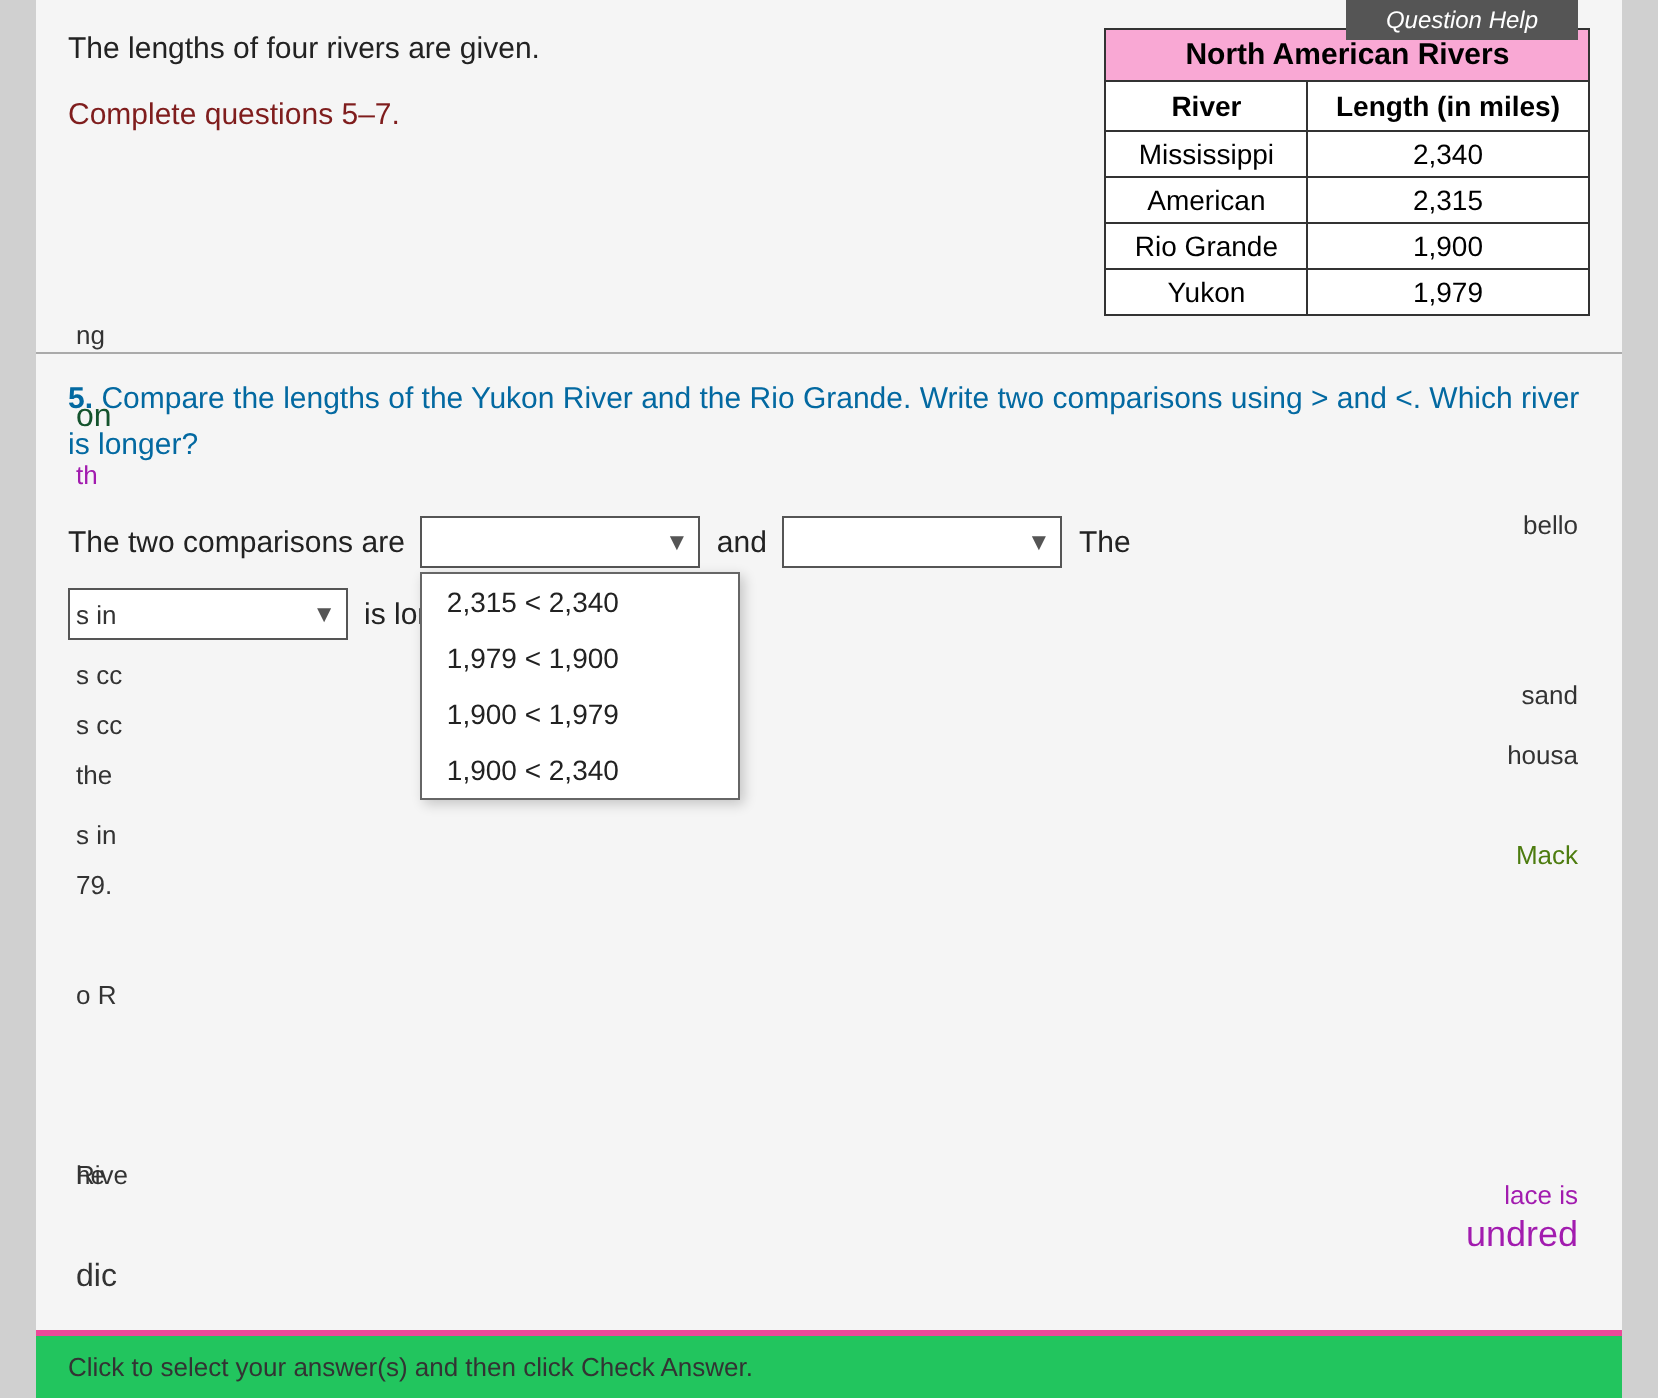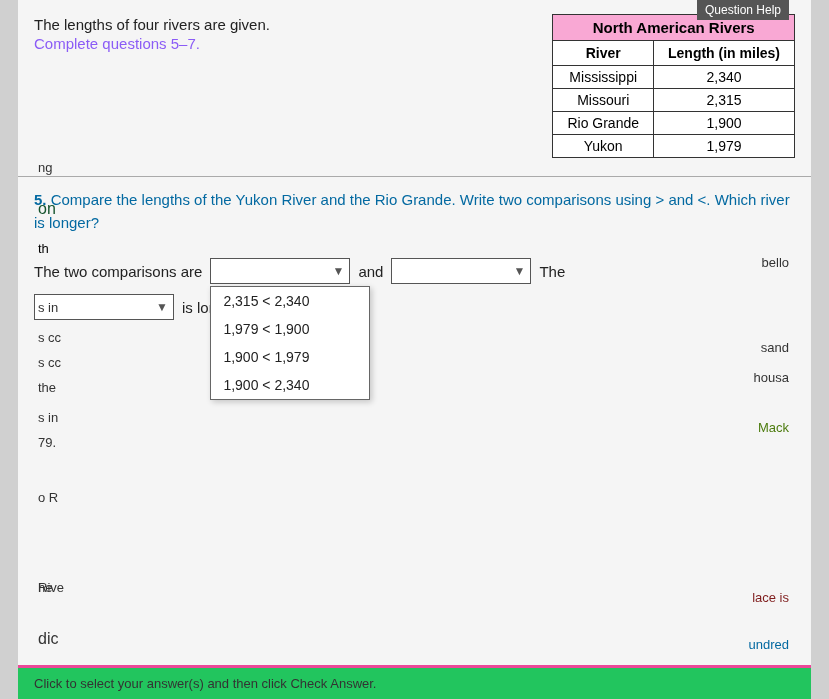--- a/index.html
+++ b/index.html
@@ -44,26 +44,26 @@
       display: flex;
       padding: 14px 16px 0 16px;
       gap: 20px;
     }
     .intro-text {
       flex: 1;
     }
     .intro-title {
       font-size: 15px;
       color: #222;
-      margin-bottom: 0;
+      margin-bottom: 14px;
       line-height: 1.4;
     }
     .complete-text {
       font-size: 15px;
-      color: #8b5cf6;
+      color: #7f1d1d;
       margin-bottom: 4px;
     }
     
     .table-container {
       flex-shrink: 0;
     }
     .rivers-table {
       border-collapse: collapse;
       border: 1.5px solid #333;
       font-size: 14px;
@@ -220,50 +220,50 @@
       top: 420px;
       font-size: 13px;
       color: #4d7c0f;
       text-align: right;
     }
     .right-edge-lace {
       position: absolute;
       right: 22px;
       top: 590px;
       font-size: 13px;
-      color: #7f1d1d;
+      color: #a21caf;
     }
     .right-edge-undred {
       position: absolute;
       right: 22px;
-      top: 637px;
-      font-size: 13px;
-      color: #0369a1;
+      top: 607px;
+      font-size: 18px;
+      color: #a21caf;
     }
     
     .left-top-text {
       position: absolute;
       left: 20px;
       top: 160px;
       font-size: 13px;
       color: #333;
     }
     .left-on-text {
       position: absolute;
       left: 20px;
       top: 200px;
       font-size: 16px;
       color: #14532d;
     }
     .left-th-text {
       position: absolute;
       left: 20px;
-      top: 241px;
-      font-size: 13px;
-      color: #000000;
+      top: 230px;
+      font-size: 13px;
+      color: #a21caf;
     }
     .left-in-text {
       position: absolute;
       left: 20px;
       top: 300px;
       font-size: 13px;
       color: #333;
     }
     .left-cc1-text {
       position: absolute;
@@ -329,23 +329,24 @@
       color: #333;
     }
     
     .question-help-btn {
       position: absolute;
       top: 0;
       right: 22px;
       background: #555;
       color: #fff;
       font-size: 12px;
-      padding: 3px 8px;
+      padding: 3px 20px;
       border: none;
       cursor: pointer;
+      font-style: italic;
     }
     .bello-text {
       position: absolute;
       right: 22px;
       top: 255px;
       font-size: 13px;
       color: #333;
     }
   </style>
 </head>
@@ -372,21 +373,21 @@
               <th>River</th>
               <th>Length (in miles)</th>
             </tr>
           </thead>
           <tbody id="table-body">
           <tr>
                 <td>Mississippi</td>
                 <td>2,340</td>
               </tr>
               <tr>
-                <td>Missouri</td>
+                <td>American</td>
                 <td>2,315</td>
               </tr>
               <tr>
                 <td>Rio Grande</td>
                 <td>1,900</td>
               </tr>
               <tr>
                 <td>Yukon</td>
                 <td>1,979</td>
               </tr>

